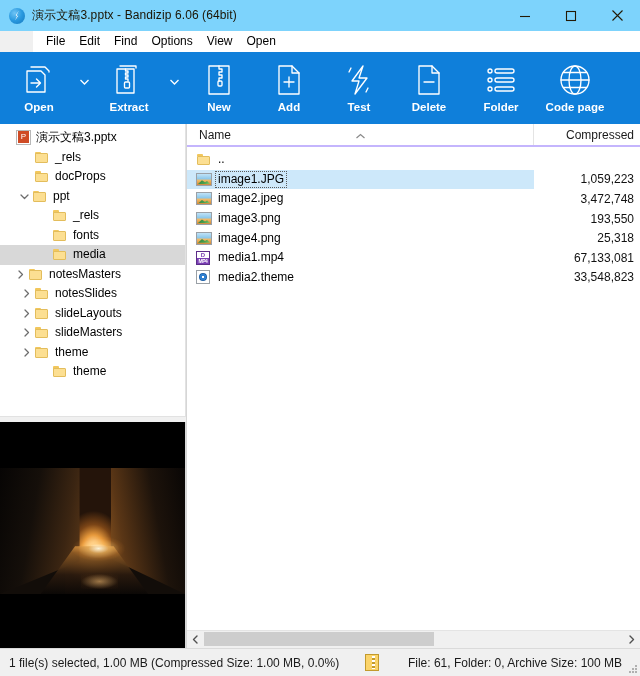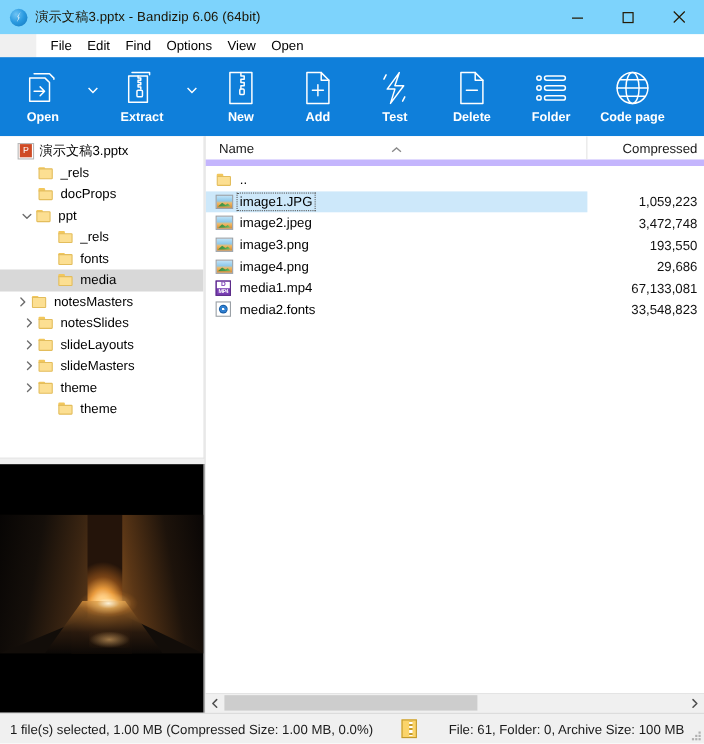--- a/index.html
+++ b/index.html
@@ -299,21 +299,21 @@
     display: flex;
     flex-direction: column;
     min-width: 0;
     background: #ffffff;
     border-left: 1px solid #d6d6d6;
   }
   .list-header {
     height: 21px;
     flex: 0 0 21px;
     background: #ffffff;
-    border-bottom: 6px solid #c4b5fd;
+    border-bottom: 2px solid #c4b5fd;
     display: flex;
     align-items: center;
     position: relative;
   }
   .col-name {
     flex: 1 1 auto;
     padding-left: 12px;
     font-size: 12px;
     color: #1a1a1a;
     position: relative;
@@ -833,42 +833,42 @@
             <span class="fname">image3.png</span>
           </div>
           <div class="fr-size">193,550</div>
         </div>
 
         <div class="file-row">
           <div class="fr-left">
             <span class="ico ico-img"></span>
             <span class="fname">image4.png</span>
           </div>
-          <div class="fr-size">29,686</div>
+          <div class="fr-size">25,318</div>
         </div>
 
         <div class="file-row">
           <div class="fr-left">
             <span class="ico">
               <span class="ico-mp4" style="display:block">
                 <span class="top" style="display:block">D</span>
                 <span class="bot" style="display:block">MP4</span>
               </span>
             </span>
             <span class="fname">media1.mp4</span>
           </div>
           <div class="fr-size">67,133,081</div>
         </div>
 
         <div class="file-row">
           <div class="fr-left">
             <span class="ico">
               <span class="ico-flac" style="display:flex"></span>
             </span>
-            <span class="fname">media2.fonts</span>
+            <span class="fname">media2.theme</span>
           </div>
           <div class="fr-size">33,548,823</div>
         </div>
 
       </div>
 
       <div class="hscroll">
         <div class="hs-arrow">
           <svg width="9" height="11" viewBox="0 0 9 11">
               <path class="ln" d="M6 2 L2.5 5.5 L6 9"></path>

